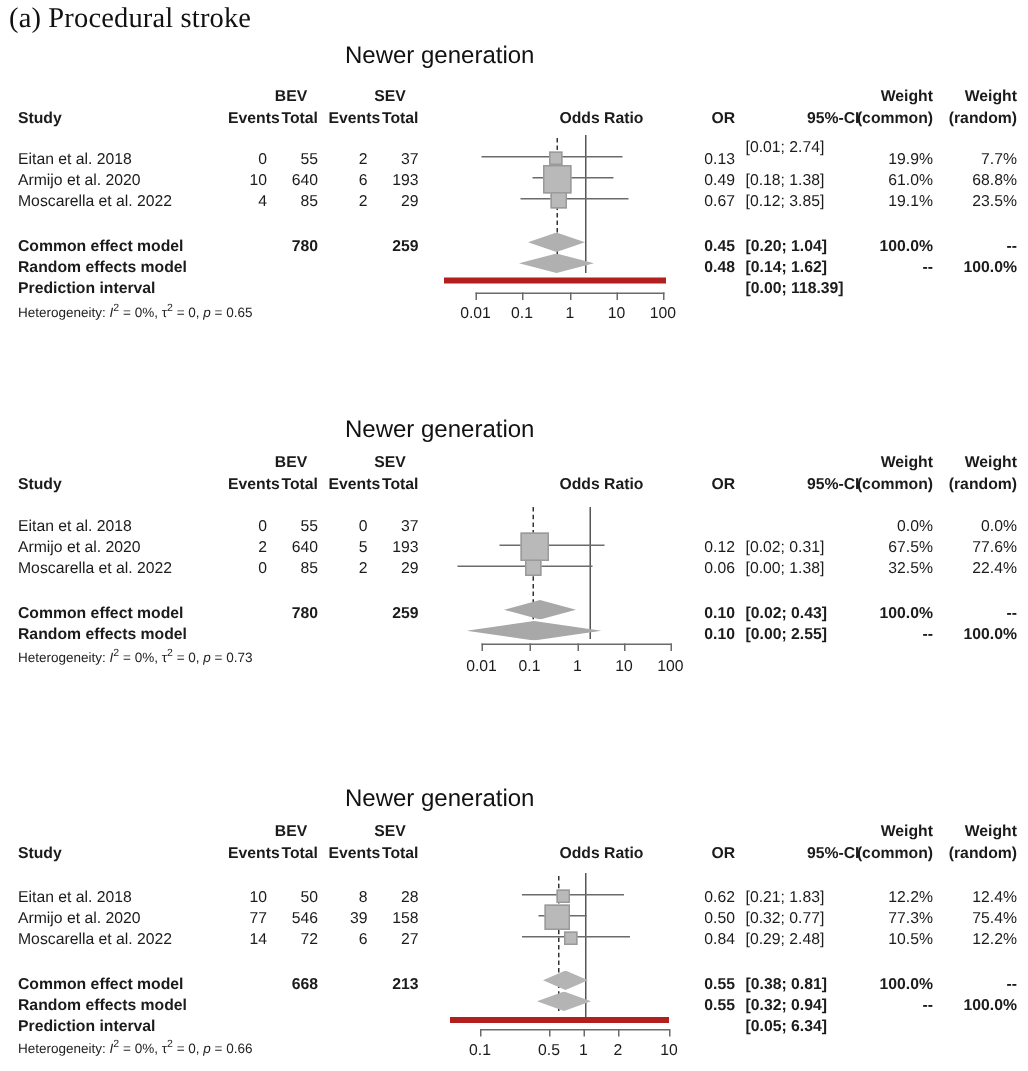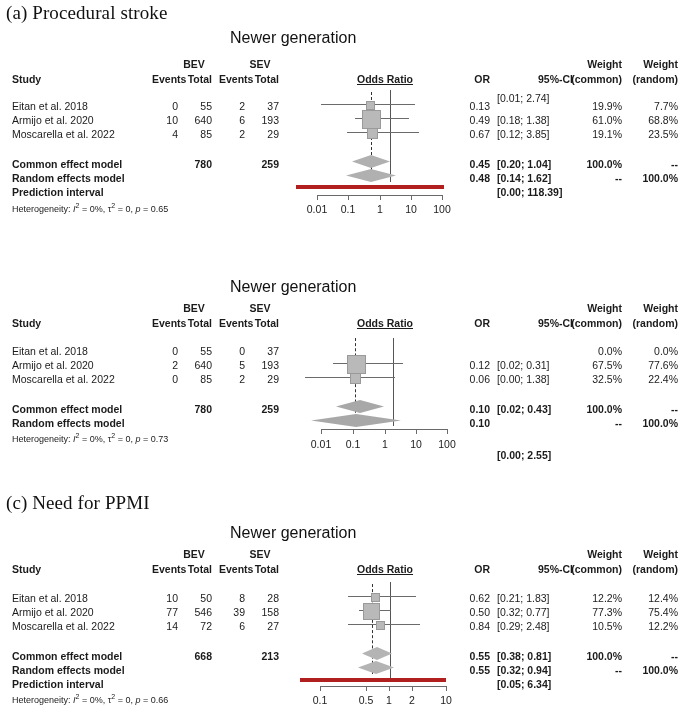--- a/index.html
+++ b/index.html
@@ -46,21 +46,21 @@
   .col-sev-ev{left:219px;width:26px;text-align:right;}
   .col-sev-tot{left:249px;width:30px;text-align:right;}
   .col-or{left:462px;width:28px;text-align:right;}
   .col-ci{left:497px;width:76px;text-align:left;}
   .col-wc{left:574px;width:48px;text-align:right;}
   .col-wr{left:628px;width:50px;text-align:right;}
 
   .hdr{font-weight:bold;font-size:10.5px;}
   .hdr-bev{left:172px;width:44px;text-align:center;}
   .hdr-sev{left:238px;width:44px;text-align:center;}
-  .hdr-odds{left:324px;width:122px;text-align:center;text-decoration:underline;}
+  .hdr-odds{left:307px;width:122px;text-align:right;}
   .hdr-weight1{left:570px;width:52px;text-align:right;}
   .hdr-weight2{left:624px;width:54px;text-align:right;}
   .hdr-ci{left:497px;width:76px;text-align:left;}
 
   .het{
     position:absolute;left:12px;
     font-size:9px;color:#222;white-space:nowrap;
   }
   .het sub,.het sup{font-size:7px;}
   .het i{font-style:italic;}
@@ -245,21 +245,21 @@
   <div class="cell b col-study" style="top:163px;">Common effect model</div>
   <div class="cell b col-bev-tot" style="top:163px;">780</div>
   <div class="cell b col-sev-tot" style="top:163px;">259</div>
   <div class="cell b col-or" style="top:163px;">0.10</div>
   <div class="cell b col-ci" style="top:163px;">[0.02; 0.43]</div>
   <div class="cell b col-wc" style="top:163px;">100.0%</div>
   <div class="cell b col-wr" style="top:163px;">--</div>
 
   <div class="cell b col-study" style="top:177px;">Random effects model</div>
   <div class="cell b col-or" style="top:177px;">0.10</div>
-  <div class="cell b col-ci" style="top:177px;margin-top:32px;">[0.00; 2.55]</div>
+  <div class="cell b col-ci" style="top:177px;">[0.00; 2.55]</div>
   <div class="cell b col-wc" style="top:177px;">--</div>
   <div class="cell b col-wr" style="top:177px;">100.0%</div>
 
   <div class="het" style="top:192px;">
     <span>Heterogeneity:</span>
     <i>I</i><sup>2</sup>
     <span>= 0%,</span>
     <span>τ</span><sup>2</sup>
     <span>= 0,</span>
     <i>p</i>
@@ -289,21 +289,20 @@
     <div class="tick" style="left:447px;top:189px;"></div>
     <div class="ticklab" style="left:303px;top:198px;width:36px;">0.01</div>
     <div class="ticklab" style="left:335px;top:198px;width:36px;">0.1</div>
     <div class="ticklab" style="left:367px;top:198px;width:36px;">1</div>
     <div class="ticklab" style="left:398px;top:198px;width:36px;">10</div>
     <div class="ticklab" style="left:429px;top:198px;width:36px;">100</div>
   </div>
 </div>
 
 <div class="panel" id="panel-c">
-  <div class="panel-title">(c) Need for PPMI</div>
   <div class="group-title" style="top:34px;">Newer generation</div>
 
   <div class="cell hdr hdr-bev" style="top:58px;">BEV</div>
   <div class="cell hdr hdr-sev" style="top:58px;">SEV</div>
   <div class="cell hdr hdr-weight1" style="top:58px;">Weight</div>
   <div class="cell hdr hdr-weight2" style="top:58px;">Weight</div>
 
   <div class="cell hdr col-study" style="top:73px;">Study</div>
   <div class="cell hdr col-bev-ev" style="top:73px;">Events</div>
   <div class="cell hdr col-bev-tot" style="top:73px;">Total</div>

